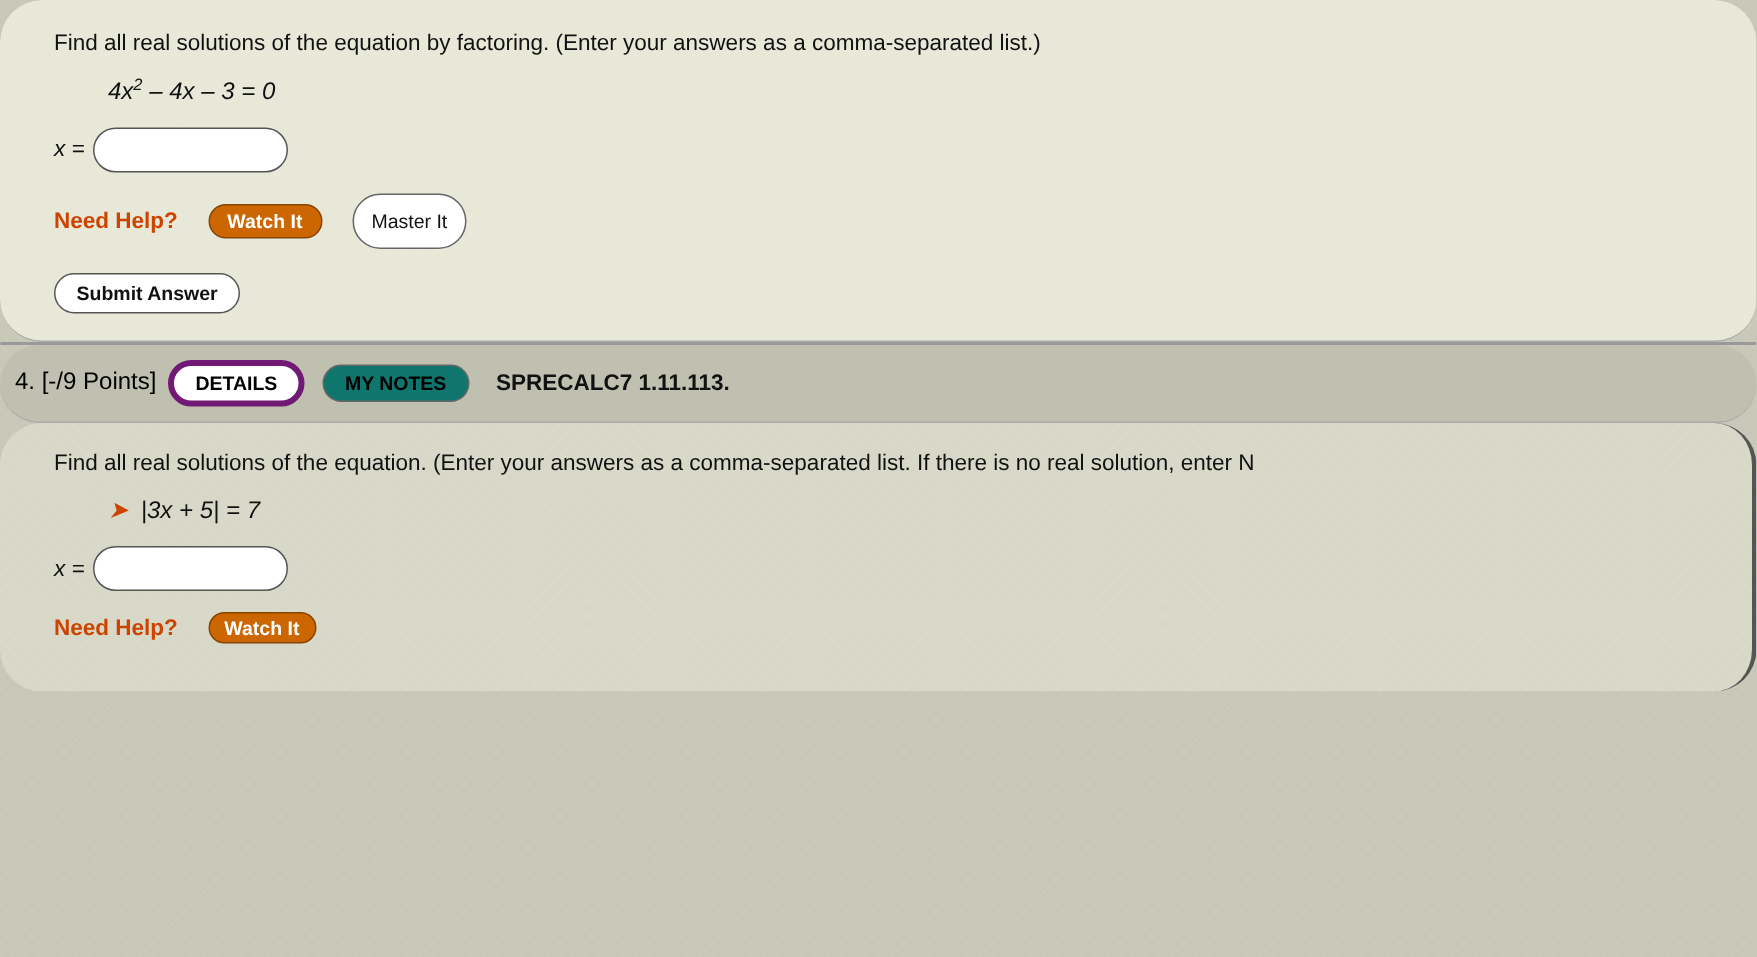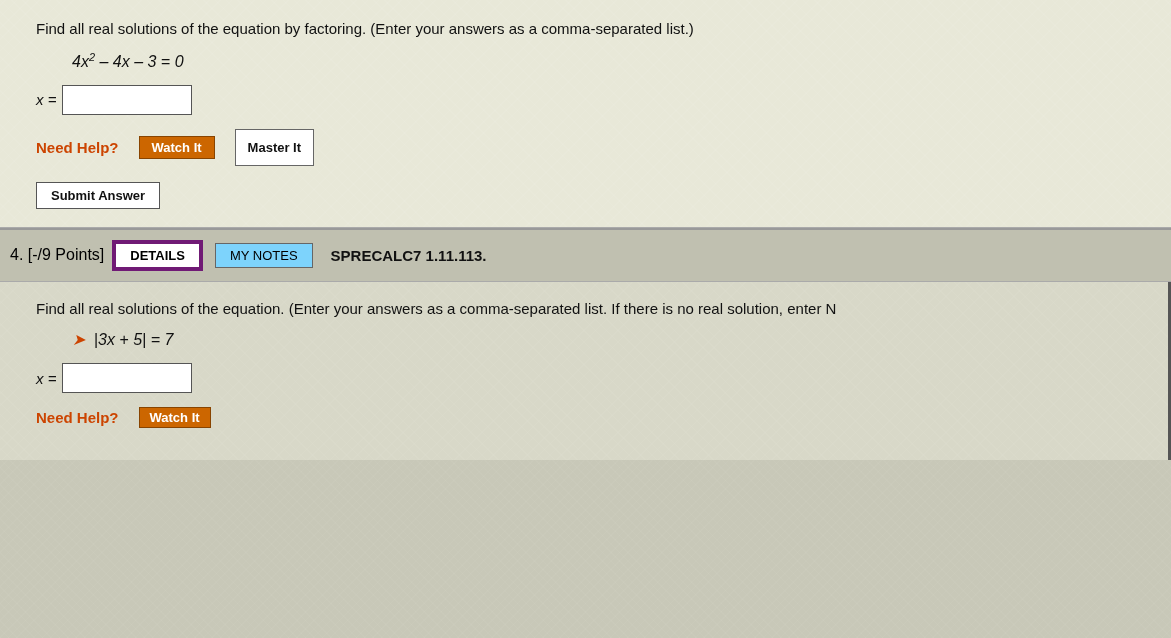--- a/index.html
+++ b/index.html
@@ -1,15 +1,15 @@
 <!DOCTYPE html>
 <html><head>
   <meta charset="utf-8">
   <style>
-    * { box-sizing: border-box; margin: 0; padding: 0; }
+    * { box-sizing: border-box; margin: 0; padding: 0; border-radius: 28px; }
 
     body {
       font-family: Arial, sans-serif;
       background-color: #c8c8b8;
       background-image:
         repeating-linear-gradient(45deg, rgba(255,255,255,0.03) 0px, rgba(255,255,255,0.03) 1px, transparent 1px, transparent 6px),
         repeating-linear-gradient(-45deg, rgba(255,255,255,0.03) 0px, rgba(255,255,255,0.03) 1px, transparent 1px, transparent 6px);
       width: 1171px;
       min-height: 638px;
       overflow: hidden;
@@ -24,25 +24,25 @@
       background-color: #fff;
       border: 4px solid #701a75;
       padding: 4px 14px;
       font-size: 13px;
       font-weight: bold;
       cursor: pointer;
       margin-right: 4px;
     }
 
     .btn-mynotes {
-      background-color: #7dd3fc;
+      background-color: #0f766e;
       border: 1px solid #666;
       padding: 4px 14px;
       font-size: 13px;
-      font-weight: normal;
+      font-weight: bold;
       cursor: pointer;
       margin-right: 10px;
     }
 
     .problem-id {
       font-size: 15px;
       font-weight: bold;
       color: #111;
     }
 
@@ -115,21 +115,21 @@
       font-weight: bold;
       cursor: pointer;
     }
 
     .btn-master-it {
       background-color: #fff;
       color: #111;
       border: 1px solid #666;
       padding: 10px 12px;
       font-size: 13px;
-      font-weight: bold;
+      font-weight: normal;
       cursor: pointer;
     }
 
     .btn-submit {
       background-color: #fff;
       color: #111;
       border: 1px solid #555;
       padding: 5px 14px;
       font-size: 13px;
       cursor: pointer;

